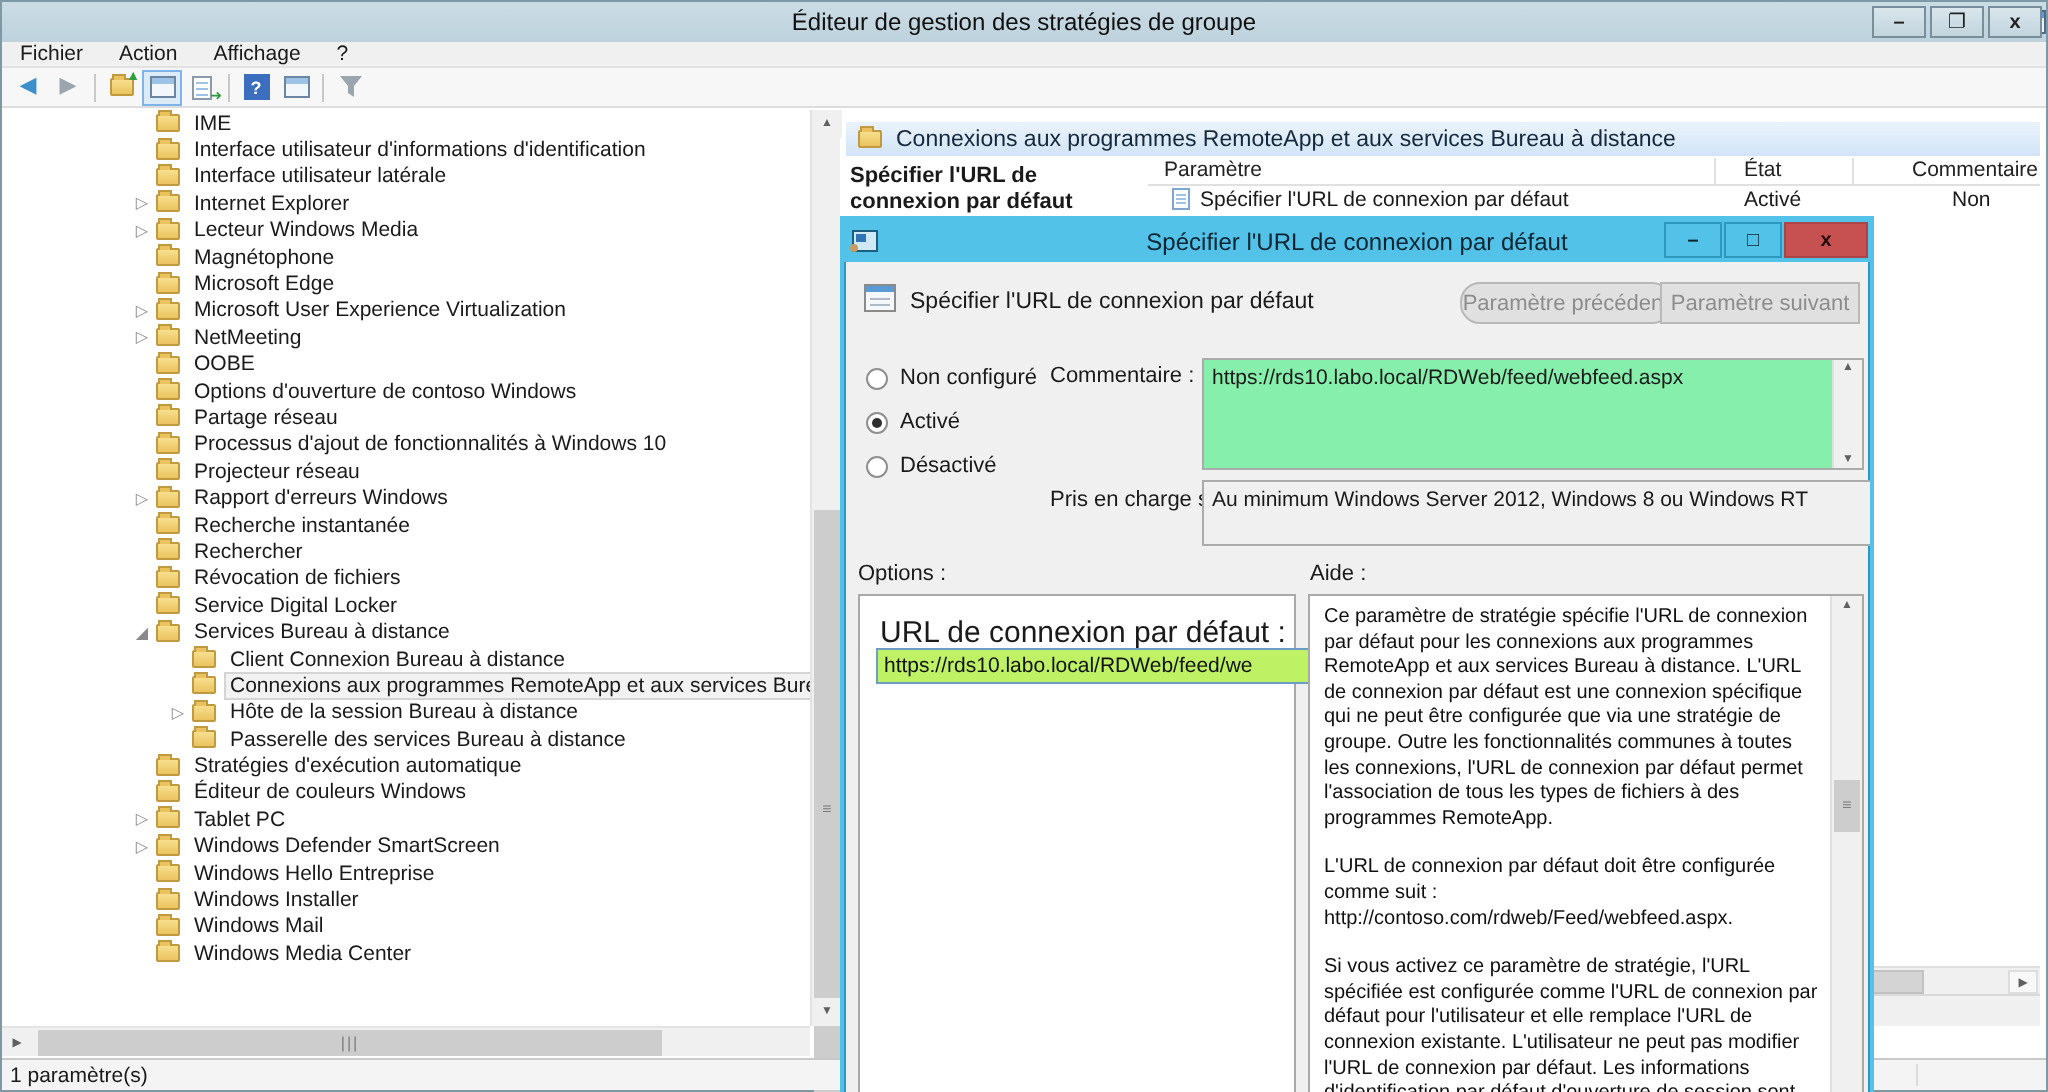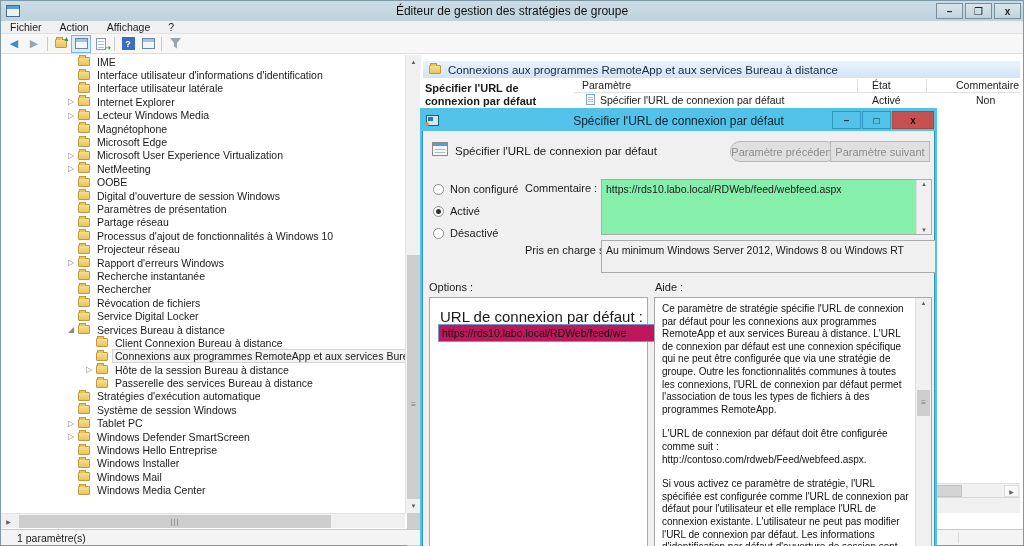--- a/index.html
+++ b/index.html
@@ -1,21 +1,21 @@
 <!DOCTYPE html>
 <html><head>
 <meta charset="utf-8">
 <style>
   * { margin:0; padding:0; box-sizing:border-box; }
   html,body { width:1024px; height:546px; overflow:hidden; }
   body { font-family:"Liberation Sans","DejaVu Sans",sans-serif; font-size:11px; color:#1a1a1a; background:#fff; position:relative; }
 
   
   .window { position:absolute; inset:0; border:1px solid #7E99A6; background:#fff; }
-  .titlebar { position:absolute; left:0; right:0; top:0; height:20px; background:linear-gradient(180deg,#CBDCE5,#BDD2DD); display:flex; align-items:center; }
+  .titlebar { position:absolute; left:0; right:0; top:0; height:20px; background:linear-gradient(180deg,#CBDCE5,#BDD2DD); display:flex; align-items:center;justify-content:flex-end; }
   .titlebar .app-icon { width:14px; height:12px; margin-left:5px; border:1px solid #4A6B8A; background:#EAF2F8; position:relative; }
   .titlebar .app-icon::before { content:""; position:absolute; left:0; right:0; top:0; height:3px; background:#5B9BD5; }
   .title-text { position:absolute; left:0; right:0; text-align:center; font-size:12px; color:#101010; }
   .winbtns { position:absolute; right:2px; top:2px; display:flex; }
   .winbtn { width:27px; height:16px; border:1px solid #7A8E99; background:linear-gradient(180deg,#D9E6EC,#C2D4DD); margin-left:2px; display:flex; align-items:center; justify-content:center; font-size:10px; font-weight:bold; color:#222; }
 
   .menubar { position:absolute; left:0; right:0; top:20px; height:13px; background:#F0F0F0; border-bottom:1px solid #E2E2E2; display:flex; align-items:center; font-size:10.5px; }
   .menu-item { padding:0 9px; height:100%; display:flex; align-items:center; }
 
   .toolbar { position:absolute; left:0; right:0; top:33px; height:20px; background:#F7F7F7; border-bottom:1px solid #DDD; display:flex; align-items:center; padding-left:3px; }
@@ -68,21 +68,21 @@
   .grid-row { position:absolute; left:0; right:0; top:15px; height:14px; font-size:10.5px; display:block; }
   .row-icon { position:absolute; left:12px; top:1px; width:9px; height:11px; background:#fff; border:1px solid #7FA7D0; }
   .row-icon::before { content:""; position:absolute; left:1px; right:1px; top:2px; height:1px; background:#9DC3E6; box-shadow:0 2px 0 #9DC3E6, 0 4px 0 #9DC3E6; }
   .list-hscroll { position:absolute; left:0; right:2px; bottom:16px; height:14px; background:#F0F0F0; border-top:1px solid #E0E0E0; }
   .list-hthumb { position:absolute; left:515px; width:26px; top:1px; height:12px; background:#D4D4D4; border:1px solid #C2C2C2; }
   .list-scroll-right { position:absolute; right:1px; top:1px; width:15px; height:12px; background:#F8F8F8; border:1px solid #DDD; display:flex; align-items:center; justify-content:center; font-size:6px; color:#606060; }
   .list-bottomstrip { position:absolute; left:0; right:2px; bottom:0; height:16px; background:#F0F0F0; border-top:1px solid #D9D9D9; }
 
   
   .statusbar { position:absolute; left:0; right:0; bottom:0; height:16px; background:#F4F4F4; border-top:1px solid #C8C8C8; display:flex; align-items:center; font-size:10.5px; }
-  .statusbar .txt { padding-left:16px; }
+  .statusbar .txt { padding-left:4px; }
   .status-sep { position:absolute; top:2px; bottom:2px; width:1px; background:#DCDCDC; }
 
   
   .dialog { position:absolute; left:419px; top:107px; width:517px; height:441px; border:2px solid #52C2E8; background:#F0F0F0; box-shadow:0 0 0 1px #2E97C0 inset; z-index:10; overflow:hidden; }
   .dlg-titlebar { position:absolute; left:0; right:0; top:0; height:21px; background:#52C2E8; display:flex; align-items:center; }
   .dlg-title { position:absolute; left:0; right:0; text-align:center; font-size:12px; color:#0B2431; }
   .dlg-icon { width:13px; height:11px; margin-left:4px; border:1px solid #1B5E7E; background:#CFE9F6; position:relative; z-index:1; }
   .dlg-icon::before { content:""; position:absolute; left:1px; top:1px; width:5px; height:4px; background:#2F74B5; }
   .dlg-icon::after { content:""; position:absolute; left:-2px; bottom:-1px; width:4px; height:4px; background:#C79B62; border-radius:50%; }
   .dlg-btns { position:absolute; right:1px; top:1px; display:flex; z-index:2; }
@@ -106,21 +106,21 @@
   .fld-label { position:absolute; font-size:11px; color:#1a1a1a; }
   .txtbox { position:absolute; border:1px solid #ABABAB; background:#86efac; font-size:10.5px; }
   .txtbox .tb-text { position:absolute; left:4px; top:3px; right:20px; line-height:13px; white-space:nowrap; overflow:hidden; }
   .tb-vscroll { position:absolute; right:0; top:0; bottom:0; width:15px; background:#F0F0F0; border-left:1px solid #E0E0E0; }
   .tb-vscroll .a-up { position:absolute; top:1px; left:0; right:0; text-align:center; font-size:6px; color:#606060; }
   .tb-vscroll .a-dn { position:absolute; bottom:1px; left:0; right:0; text-align:center; font-size:6px; color:#606060; }
   .txtbox.gray { background:#F0F0F0; }
 
   .group-panel { position:absolute; border:1px solid #A9A9A9; background:#fff; }
   .opt-label { position:absolute; left:10px; top:10px; font-size:15px; }
-  .opt-input { position:absolute; left:8px; top:26px; width:221px; height:18px; border:1px solid #6E9CC9; background:#be185d; font-family:"Liberation Sans","DejaVu Sans",sans-serif; font-size:10.5px; padding:0 3px; color:#111; }
+  .opt-input { position:absolute; left:8px; top:26px; width:221px; height:18px; border:1px solid #6E9CC9; background:#bef264; font-family:"Liberation Sans","DejaVu Sans",sans-serif; font-size:10.5px; padding:0 3px; color:#111; }
 
   .help-scroll { position:absolute; right:0; top:0; bottom:0; width:16px; background:#F0F0F0; border-left:1px solid #E0E0E0; }
   .help-thumb { position:absolute; left:1px; right:1px; top:92px; height:26px; background:#CDCDCD; }
   .help-text { position:absolute; left:7px; right:22px; top:5px; font-size:10px; line-height:12.6px; color:#101010; }
   .help-text p { margin-bottom:12px; }
 </style>
 </head>
 <body>
 
 <div class="window">
@@ -223,26 +223,21 @@
         <span class="t-label">NetMeeting</span>
       </div>
       <div class="tree-row lvl1">
         <span class="twisty"></span>
         <span class="t-folder"></span>
         <span class="t-label">OOBE</span>
       </div>
       <div class="tree-row lvl1">
         <span class="twisty"></span>
         <span class="t-folder"></span>
-        <span class="t-label">Digital d'ouverture de session Windows</span>
-      </div>
-      <div class="tree-row lvl1">
-        <span class="twisty"></span>
-        <span class="t-folder"></span>
-        <span class="t-label">Paramètres de présentation</span>
+        <span class="t-label">Options d'ouverture de contoso Windows</span>
       </div>
       <div class="tree-row lvl1">
         <span class="twisty"></span>
         <span class="t-folder"></span>
         <span class="t-label">Partage réseau</span>
       </div>
       <div class="tree-row lvl1">
         <span class="twisty"></span>
         <span class="t-folder"></span>
         <span class="t-label">Processus d'ajout de fonctionnalités à Windows 10</span>
@@ -303,21 +298,21 @@
         <span class="t-label">Passerelle des services Bureau à distance</span>
       </div>
       <div class="tree-row lvl1">
         <span class="twisty"></span>
         <span class="t-folder"></span>
         <span class="t-label">Stratégies d'exécution automatique</span>
       </div>
       <div class="tree-row lvl1">
         <span class="twisty"></span>
         <span class="t-folder"></span>
-        <span class="t-label">Système de session Windows</span>
+        <span class="t-label">Éditeur de couleurs Windows</span>
       </div>
       <div class="tree-row lvl1">
         <span class="twisty">▷</span>
         <span class="t-folder"></span>
         <span class="t-label">Tablet PC</span>
       </div>
       <div class="tree-row lvl1">
         <span class="twisty">▷</span>
         <span class="t-folder"></span>
         <span class="t-label">Windows Defender SmartScreen</span>

